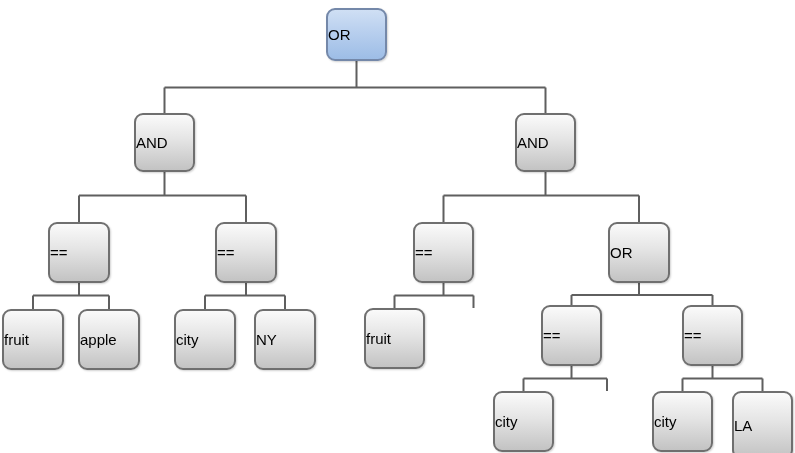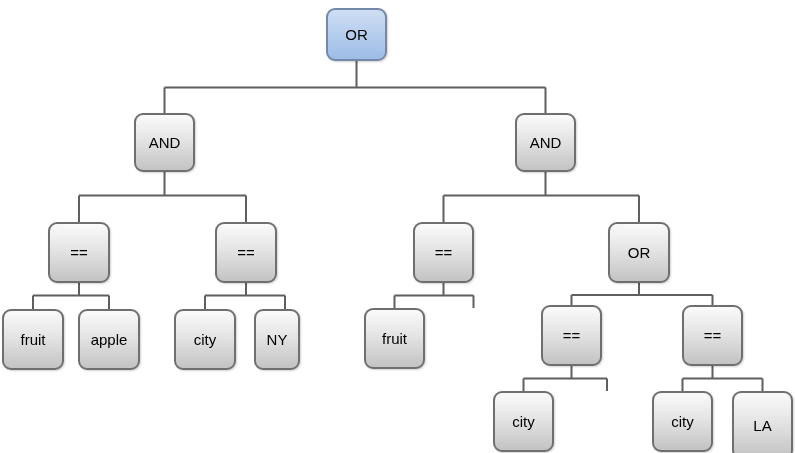--- a/index.html
+++ b/index.html
@@ -29,21 +29,20 @@
   }
   .node {
     position: absolute;
     box-sizing: border-box;
     border: 2px solid #6f6f6f;
     border-radius: 9px;
     background: linear-gradient(180deg, #fafafa 0%, #e4e4e4 45%, #c3c3c3 100%);
     box-shadow: 1px 1px 2px rgba(0,0,0,0.18);
     display: flex;
     align-items: center;
-    justify-content: center;
     font-size: 15px;
     color: #000000;
     white-space: nowrap;
   }
   .node.root {
     background: linear-gradient(180deg, #cfdff4 0%, #b8cfee 45%, #9dbde6 100%);
     border-color: #7488a9;
   }
   .node-label {
     pointer-events: none;
@@ -99,21 +98,21 @@
   </div>
 
   <div class="node" style="left:78px; top:309px; width:62px; height:61px;">
     <span class="node-label">apple</span>
   </div>
 
   <div class="node" style="left:174px; top:309px; width:62px; height:61px;">
     <span class="node-label">city</span>
   </div>
 
-  <div class="node" style="left:254px; top:309px; width:46px; height:61px;">
+  <div class="node" style="left:254px; top:309px; width:62px; height:61px;">
     <span class="node-label">NY</span>
   </div>
 
   <div class="node" style="left:364px; top:308px; width:61px; height:61px;">
     <span class="node-label">fruit</span>
   </div>
 
 
   <div class="node" style="left:541px; top:305px; width:61px; height:61px;">
     <span class="node-label">==</span>

